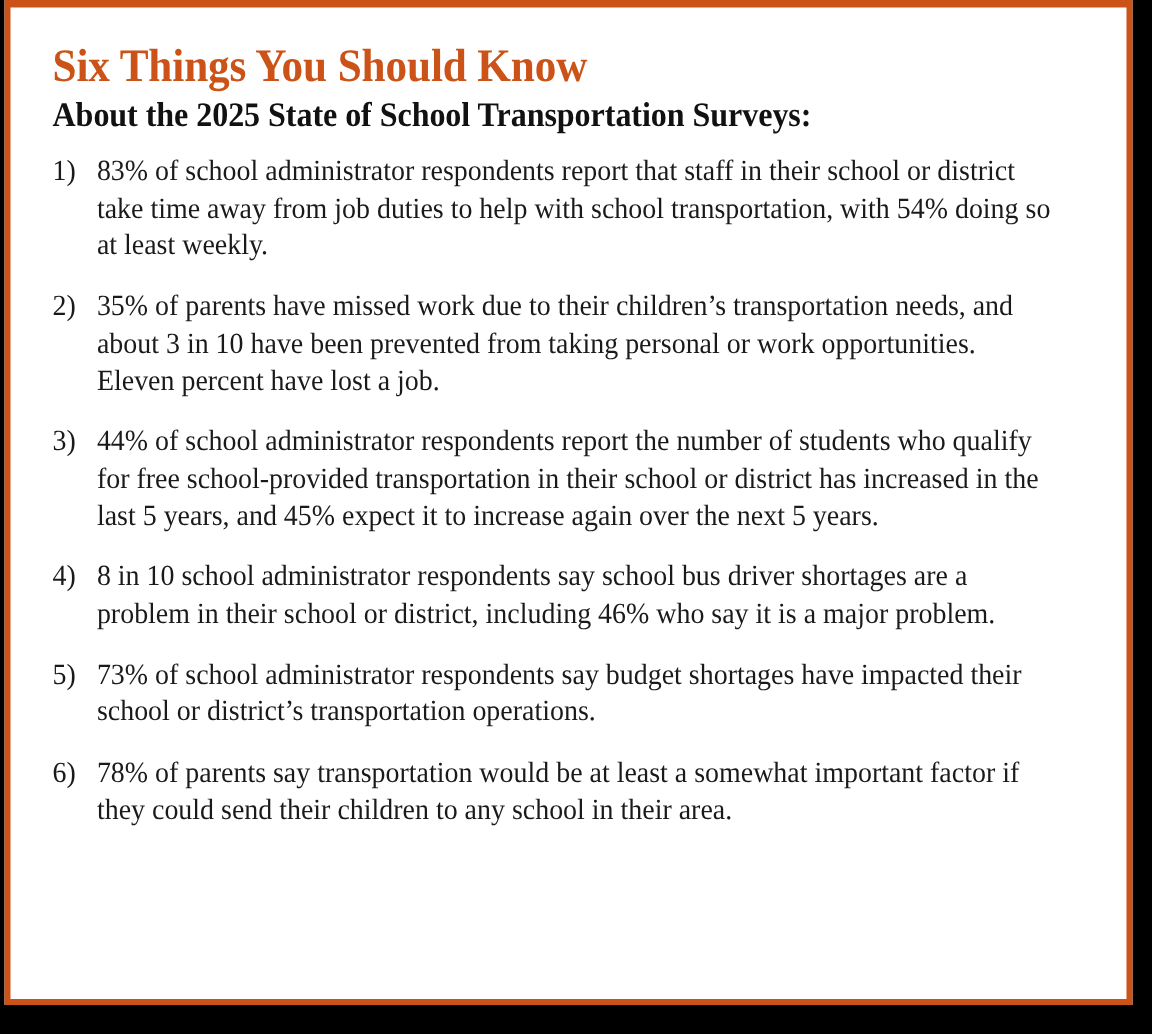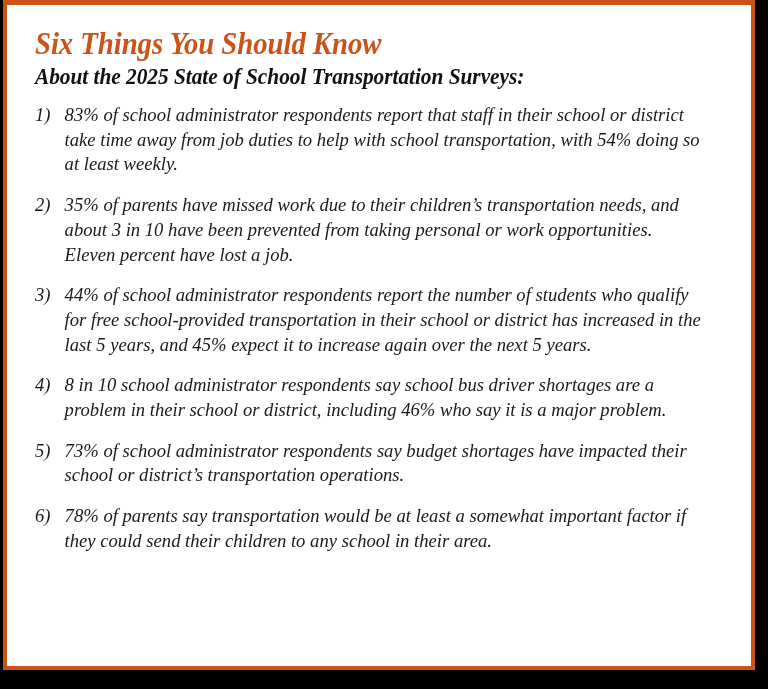--- a/index.html
+++ b/index.html
@@ -21,21 +21,20 @@
   #card {
     position: absolute;
     left: 3px;
     top: 0px;
     width: 752px;
     height: 670px;
     background: #ffffff;
     border: 4px solid #cc5317;
     border-top-width: 5px;
     box-sizing: border-box;
-    font-style: italic;
   }
 
   #card-inner {
     position: absolute;
     left: 0;
     top: 0;
     right: 0;
     bottom: 0;
     padding: 22px 18px 0 28px;
     box-sizing: border-box;

